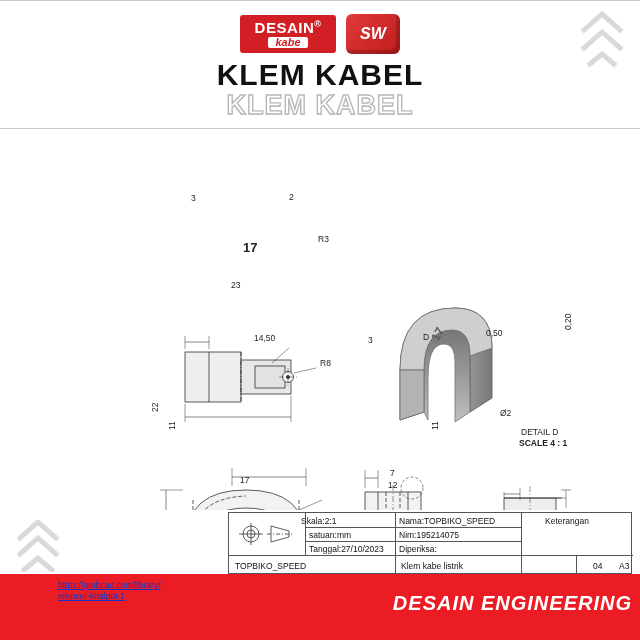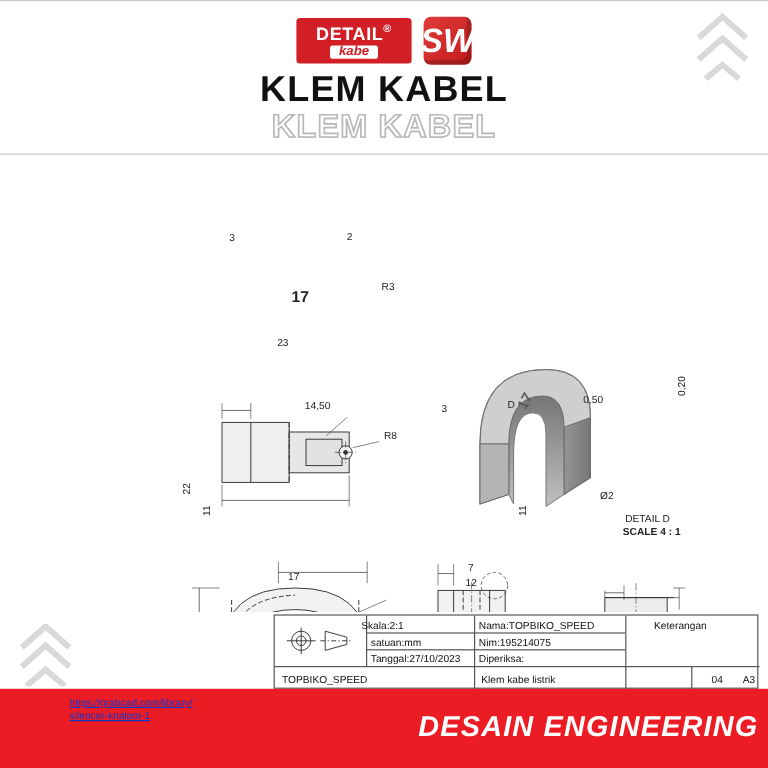--- a/index.html
+++ b/index.html
@@ -15,23 +15,23 @@
   
   .header{position:absolute;left:0;top:0;width:640px;height:128px;}
   .logo-row{position:absolute;left:0;top:14px;width:640px;display:flex;justify-content:center;align-items:center;gap:10px;}
   .topbiko{
     background:#d21f26;color:#fff;width:96px;height:38px;border-radius:3px;
     display:flex;flex-direction:column;align-items:center;justify-content:center;line-height:1;
   }
   .topbiko .t1{font-weight:bold;font-size:15px;letter-spacing:0.5px;}
   .topbiko .t2{font-style:italic;font-weight:bold;font-size:11px;background:#fff;color:#d21f26;padding:0 7px;border-radius:2px;margin-top:2px;}
   .swlogo{
-    width:40px;height:40px;background:linear-gradient(135deg,#e03b3b,#c01c1c);
+    width:54px;height:40px;background:linear-gradient(135deg,#e03b3b,#c01c1c);
     border-radius:6px;display:flex;align-items:center;justify-content:center;
-    color:#fff;font-weight:bold;font-style:italic;font-size:28px;
+    color:#fff;font-weight:bold;font-style:italic;font-size:16px;
     box-shadow:inset -4px -4px 0 rgba(0,0,0,.18);
   }
   .title-main{
     position:absolute;left:0;top:58px;width:640px;text-align:center;
     font-size:30px;font-weight:bold;letter-spacing:1px;color:#111;
   }
   .title-sub{
     position:absolute;left:0;top:90px;width:640px;text-align:center;
     font-size:27px;font-weight:bold;letter-spacing:1px;
     color:#fff;-webkit-text-stroke:1.4px #b8b8b8;
@@ -52,33 +52,33 @@
   .titleblock{position:absolute;left:228px;top:512px;width:404px;height:62px;border:1px solid #555;box-sizing:border-box;}
   .tb-cell{position:absolute;font-size:8.5px;color:#111;white-space:nowrap;}
   .tb-v{position:absolute;background:#555;width:1px;}
   .tb-h{position:absolute;background:#555;height:1px;}
 
   
   .footer{position:absolute;left:0;top:574px;width:640px;height:66px;background:#ec1c24;}
   .footer-link{position:absolute;left:58px;top:580px;font-size:8.5px;color:#1336c9;line-height:1.35;text-decoration:underline;}
   .footer-text{
     position:absolute;left:0;top:592px;width:640px;text-align:right;padding-right:8px;box-sizing:border-box;
-    font-size:24px;font-weight:bold;font-style:italic;color:#fff;letter-spacing:1px;
+    font-size:20px;font-weight:bold;font-style:italic;color:#fff;letter-spacing:1px;
   }
 </style>
 </head>
 <body>
 
 <div class="sheet">
 
   <div class="header">
 
     <div class="logo-row">
       <div class="topbiko">
-        <div class="t1"><span>DETAIL</span><span style="font-size:9px;vertical-align:super;">®</span></div>
+        <div class="t1"><span>DESAIN</span><span style="font-size:9px;vertical-align:super;">®</span></div>
         <div class="t2">kabe</div>
       </div>
       <div class="swlogo">
         <span>SW</span>
       </div>
     </div>
 
     <div class="title-main">KLEM KABEL</div>
     <div class="title-sub">KLEM KABEL</div>
   </div>

